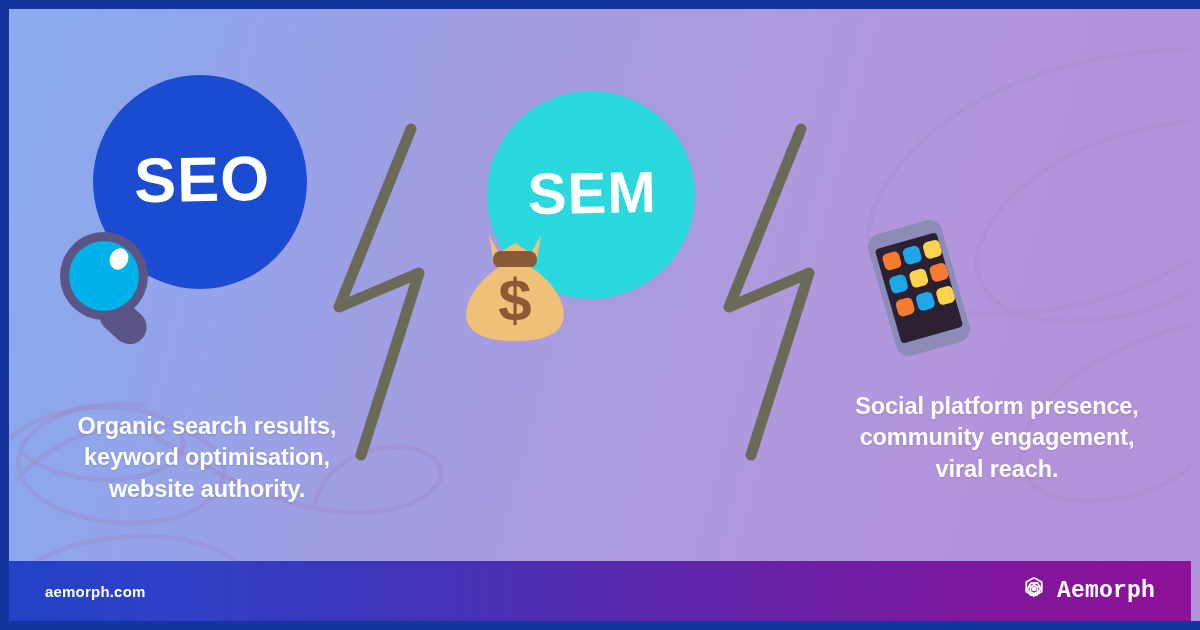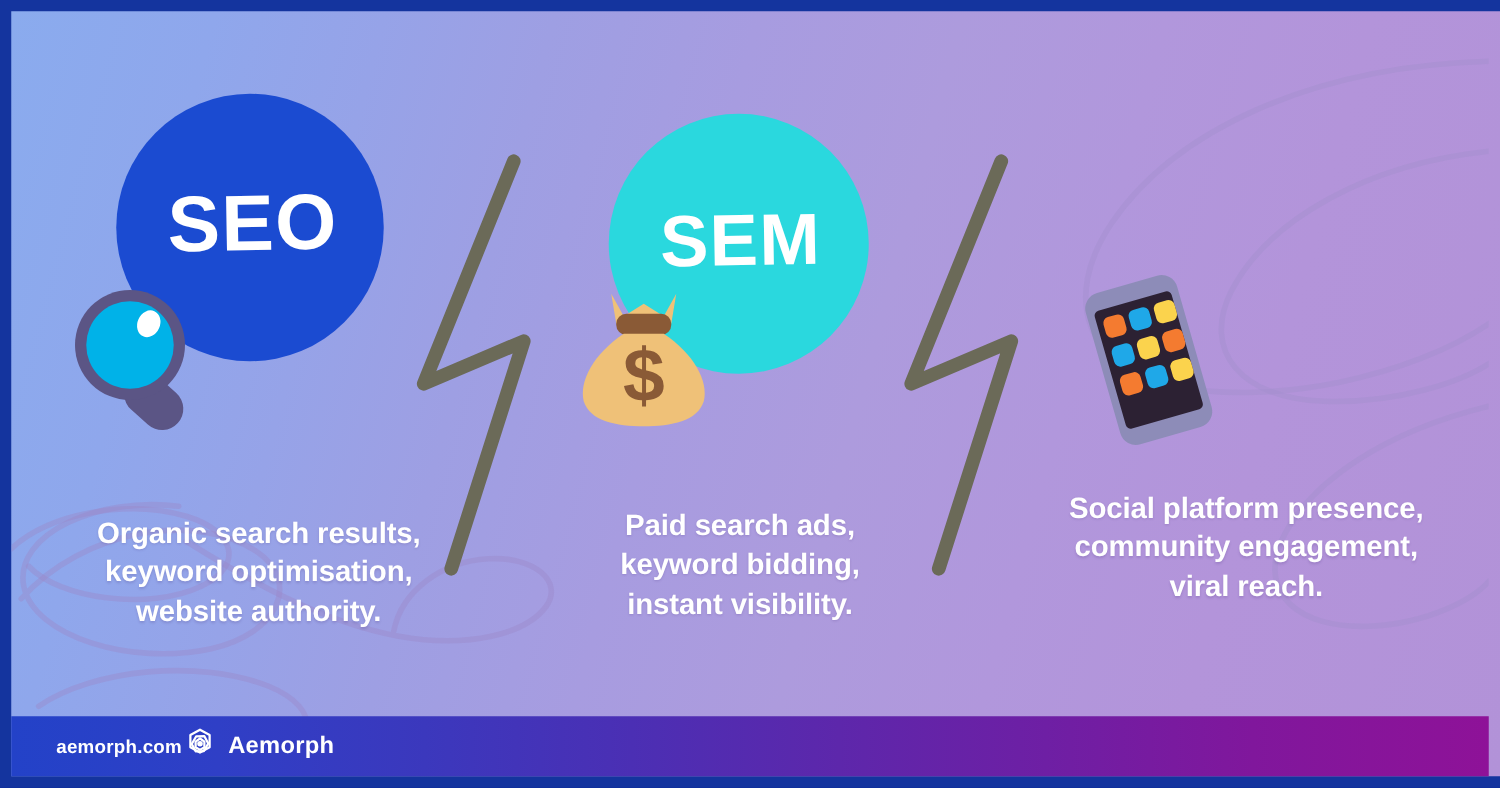--- a/index.html
+++ b/index.html
@@ -102,51 +102,53 @@
   #caption-seo { left: 55px;  top: 402px; width: 286px; }
   #caption-sem { left: 452px; top: 396px; width: 262px; }
   #caption-smm { left: 838px; top: 382px; width: 300px; }
 
   
   .footer {
     position: absolute;
     left: 9px;
     bottom: 9px;
     width: 1182px;
-    height: 48px;
+    height: 60px;
     background: linear-gradient(90deg,
       #2342c8 0%,
       #2f3fc6 14%,
       #3b38bd 28%,
       #4b2fb4 42%,
       #5d27ab 56%,
       #6e1fa4 70%,
       #80179c 84%,
       #8e1298 100%);
     display: flex;
     align-items: center;
+    justify-content: space-between;
     padding: 0 36px;
     box-sizing: border-box;
   }
   .footer-url {
     color: #ffffff;
     font-size: 15px;
     font-weight: 700;
     letter-spacing: 0.2px;
   }
   .footer-brand {
     display: flex;
     align-items: center;
     gap: 9px;
   }
   .footer-brand-name {
     color: #ffffff;
-    font-size: 19px;
+    font-size: 23px;
     font-weight: 600;
     letter-spacing: 0.2px;
+    font-family: Liberation Mono, monospace;
   }
 </style>
 </head>
 <body>
 
 <div class="canvas">
   <div class="frame"></div>
 
   <div class="inner">
 
@@ -217,21 +219,20 @@
       </svg>
     </div>
 
     <div class="bolt" id="bolt-2">
       <svg width="130" height="350" viewBox="0 0 130 350" fill="none">
         <path d="M92 12 L20 190 L100 156 L42 338" stroke="#6b6a58" stroke-width="11" stroke-linecap="round" stroke-linejoin="round" fill="none"></path>
       </svg>
     </div>
 
     <div class="caption" id="caption-seo">Organic search results, keyword optimisation, website authority.</div>
-    <div class="caption" id="caption-sem">Paid search ads, keyword bidding, instant visibility.</div>
     <div class="caption" id="caption-smm">Social platform presence, community engagement, viral reach.</div>
 
   </div>
 
   <div class="footer">
     <span class="footer-url">aemorph.com</span>
     <span class="footer-brand">
       <span>
         <svg width="28" height="28" viewBox="0 0 40 40" fill="none">
           <g fill="none" stroke="#ffffff" stroke-width="2.6" stroke-linejoin="round">

